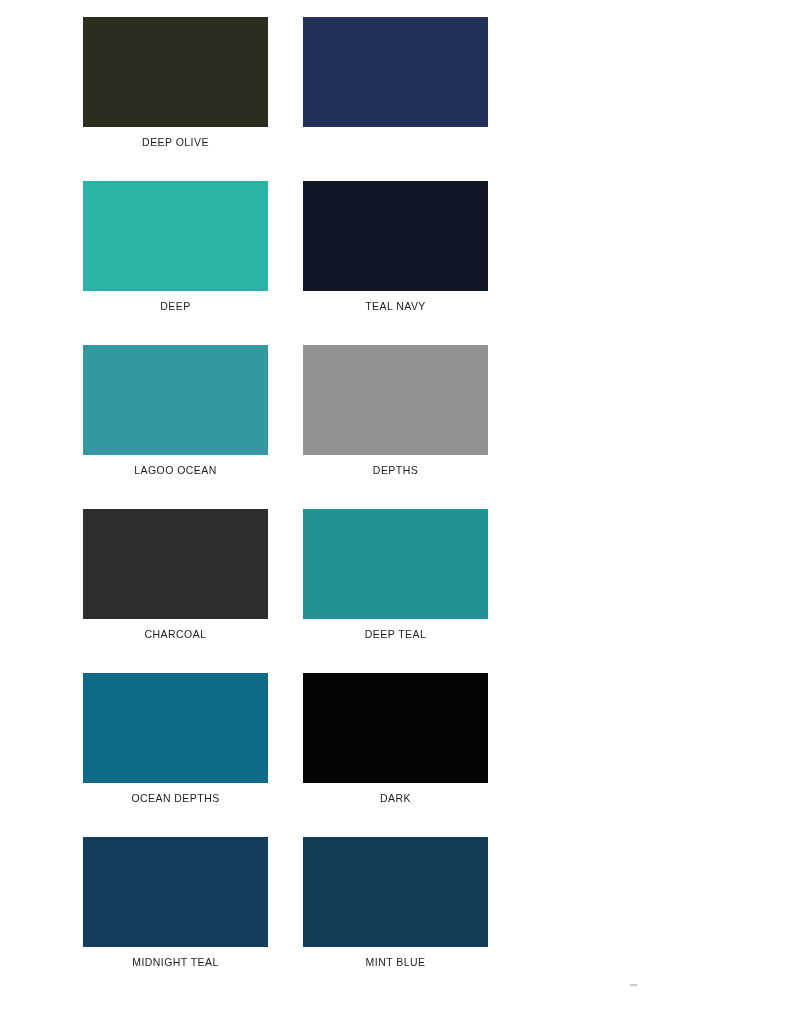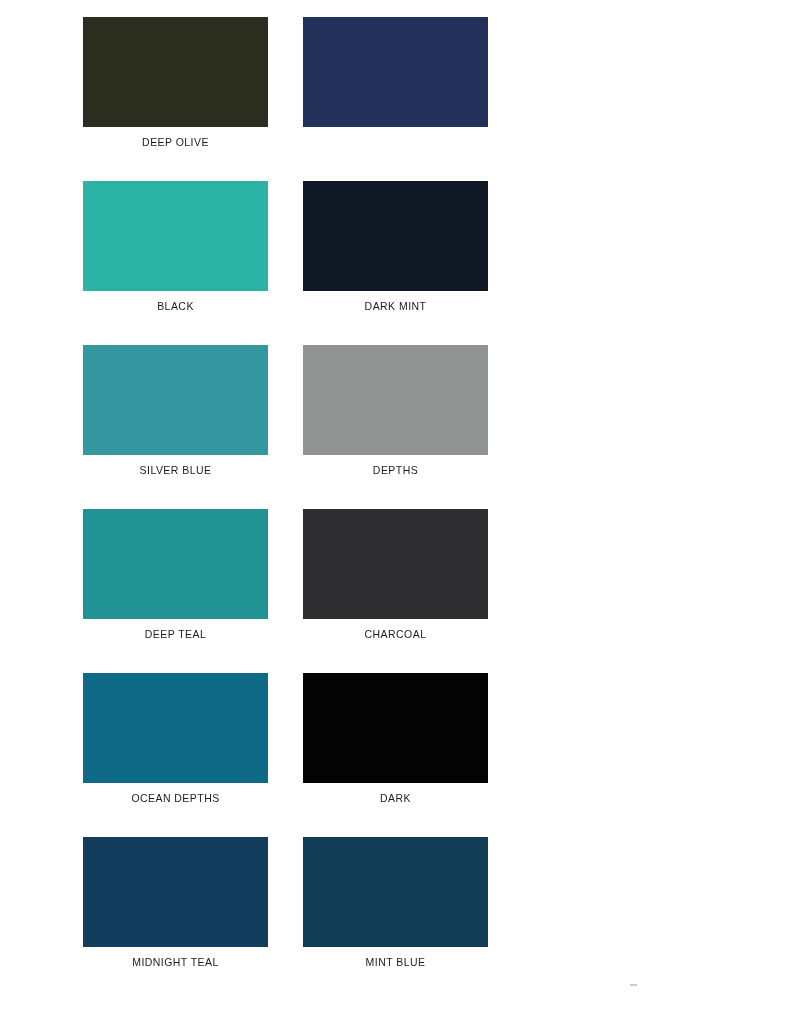--- a/index.html
+++ b/index.html
@@ -69,41 +69,41 @@
   <div class="swatch-grid">
       <div class="swatch-cell">
         <div class="swatch-chip" style="background: rgb(43, 45, 30);"></div>
         <div class="swatch-label">DEEP OLIVE</div>
       </div>
       <div class="swatch-cell">
         <div class="swatch-chip" style="background: rgb(34, 48, 90);"></div>
       </div>
       <div class="swatch-cell">
         <div class="swatch-chip" style="background: rgb(43, 179, 163);"></div>
-        <div class="swatch-label">BLACK</div>
+        <div class="swatch-label">DEEP</div>
       </div>
       <div class="swatch-cell">
         <div class="swatch-chip" style="background: rgb(17, 24, 37);"></div>
-        <div class="swatch-label">DARK MINT</div>
+        <div class="swatch-label">TEAL NAVY</div>
       </div>
       <div class="swatch-cell">
         <div class="swatch-chip" style="background: rgb(53, 151, 160);"></div>
-        <div class="swatch-label">SILVER BLUE</div>
+        <div class="swatch-label">LAGOO OCEAN</div>
       </div>
       <div class="swatch-cell">
         <div class="swatch-chip" style="background: rgb(145, 146, 146);"></div>
         <div class="swatch-label">DEPTHS</div>
       </div>
       <div class="swatch-cell">
+        <div class="swatch-chip" style="background: rgb(46, 46, 48);"></div>
+        <div class="swatch-label">CHARCOAL</div>
+      </div>
+      <div class="swatch-cell">
         <div class="swatch-chip" style="background: rgb(33, 147, 149);"></div>
         <div class="swatch-label">DEEP TEAL</div>
-      </div>
-      <div class="swatch-cell">
-        <div class="swatch-chip" style="background: rgb(46, 46, 48);"></div>
-        <div class="swatch-label">CHARCOAL</div>
       </div>
       <div class="swatch-cell">
         <div class="swatch-chip" style="background: rgb(15, 106, 136);"></div>
         <div class="swatch-label">OCEAN DEPTHS</div>
       </div>
       <div class="swatch-cell">
         <div class="swatch-chip" style="background: rgb(4, 4, 4);"></div>
         <div class="swatch-label">DARK</div>
       </div>
       <div class="swatch-cell">

